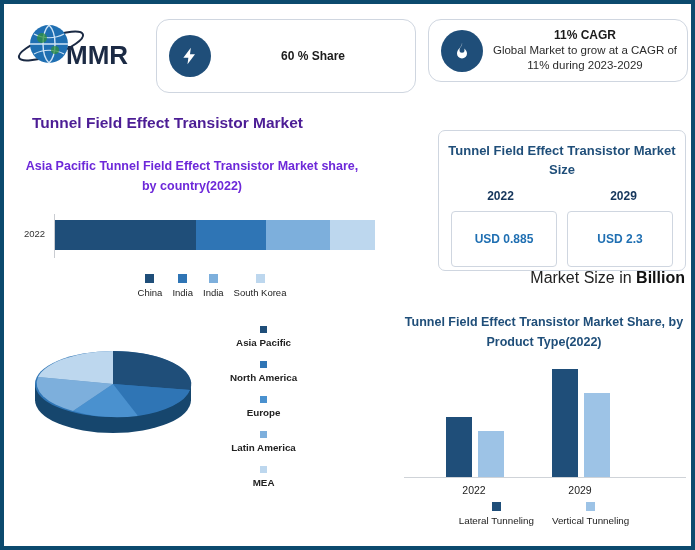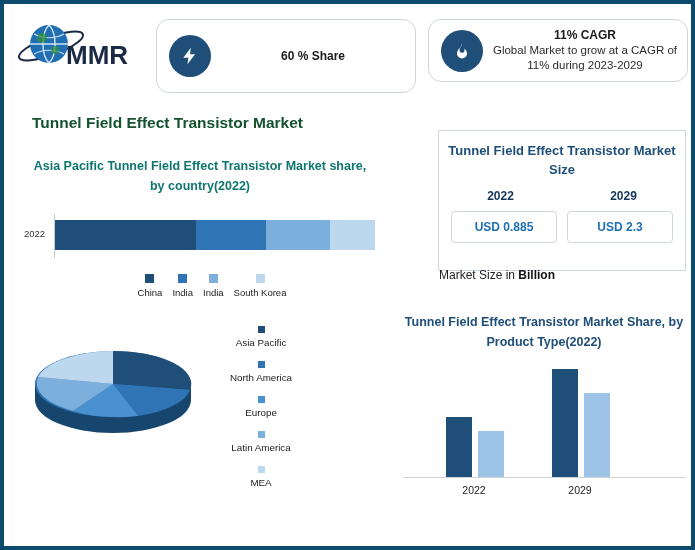--- a/index.html
+++ b/index.html
@@ -68,28 +68,28 @@
     color: #1b1b1b;
     font-size: 12px;
   }
 
   
   .main-title {
     position: absolute;
     left: 28px; top: 110px;
     font-size: 15.5px;
     font-weight: bold;
-    color: #14532d;
+    color: #4c1d95;
   }
 
   
   .country-block { position: absolute; left: 18px; top: 152px; width: 380px; }
   .country-title {
-    font-size: 12.5px; font-weight: bold; color: #0f766e;
-    text-align: center; line-height: 20px; width: 340px; margin-left: 8px;
+    font-size: 12.5px; font-weight: bold; color: #6d28d9;
+    text-align: center; line-height: 20px; width: 340px; margin-left: 0;
   }
   .country-chart {
     position: relative;
     margin-top: 12px;
     height: 62px;
   }
   .axis-year {
     position: absolute; left: 2px; top: 20px;
     font-size: 9.5px; color: #333;
   }
@@ -113,21 +113,21 @@
   }
   .legend-item { display: flex; align-items: center; gap: 4px; flex-direction: column; }
   .legend-swatch { width: 9px; height: 9px; display: inline-block; }
 
   
   .size-card {
     position: absolute;
     left: 434px; top: 126px;
     width: 248px; height: 141px;
     border: 1px solid #cfd6e0;
-    border-radius: 1px;
+    border-radius: 7px;
     background: #fff;
     box-sizing: border-box;
   }
   .size-title {
     text-align: center;
     font-size: 13px;
     font-weight: bold;
     color: #1f4e79;
     line-height: 19px;
     padding-top: 10px;
@@ -147,47 +147,47 @@
     display: flex;
     margin-top: 8px;
     padding: 0 12px;
     gap: 10px;
   }
   .size-pill {
     flex: 1;
     text-align: center;
     border: 1px solid #cfd6e0;
     border-radius: 4px;
-    padding: 8px 0;
+    padding: 20px 0;
     font-size: 12px;
     font-weight: bold;
     color: #1f6fb2;
     background: #fff;
   }
   .size-foot {
-    text-align: left;
-    margin-top: 25px;
-    font-size: 12px;
+    text-align: right;
+    margin-top: 2px;
+    font-size: 16px;
     color: #222;
   }
   .size-foot b { color: #111; }
 
   
   .pie-block { position: absolute; left: 14px; top: 308px; width: 380px; }
   .pie-title {
     width: 330px; margin-left: 16px;
     text-align: center; font-size: 12.5px; font-weight: bold;
     color: #1f4e79; line-height: 20px;
   }
   .pie-wrap { position: relative; margin-top: 10px; height: 140px; }
   .pie-legend {
     position: absolute; left: 212px; top: 4px;
     font-size: 9.8px; color: #222;
   }
-  .pie-legend .legend-item { margin-bottom: 13px; }
+  .pie-legend .legend-item { margin-bottom: 13px; font-weight: bold; }
   .pie-legend .legend-swatch { width: 7px; height: 7px; }
 
   
   .prod-block { position: absolute; left: 390px; top: 308px; width: 300px; }
   .prod-title {
     text-align: center; font-size: 12.5px; font-weight: bold;
     color: #1f4e79; line-height: 20px;
   }
   .prod-chart {
     position: relative;
@@ -344,15 +344,25 @@
     <div class="prod-title">Tunnel Field Effect Transistor Market Share, by Product Type(2022)</div>
     <div class="prod-chart">
       <div class="prod-base"></div>
       <div class="prod-bar" style="left:52px;width:26px;height:60px;background:#1f4e79"></div>
       <div class="prod-bar" style="left:84px;width:26px;height:46px;background:#9dc3e6"></div>
       <div class="prod-bar" style="left:158px;width:26px;height:108px;background:#1f4e79"></div>
       <div class="prod-bar" style="left:190px;width:26px;height:84px;background:#9dc3e6"></div>
       <div class="prod-xlabel" style="left:48px;width:64px;">2022</div>
       <div class="prod-xlabel" style="left:154px;width:64px;">2029</div>
     </div>
+    <div class="prod-legend">
+      <div class="legend-item" style="display:flex;align-items:center;gap:4px;">
+        <i class="legend-swatch" style="background:#1f4e79"></i>
+        <span>Lateral Tunneling</span>
+      </div>
+      <div class="legend-item" style="display:flex;align-items:center;gap:4px;">
+        <i class="legend-swatch" style="background:#9dc3e6"></i>
+        <span>Vertical Tunneling</span>
+      </div>
+    </div>
   </div>
 
 </div>
 
 </body></html>

